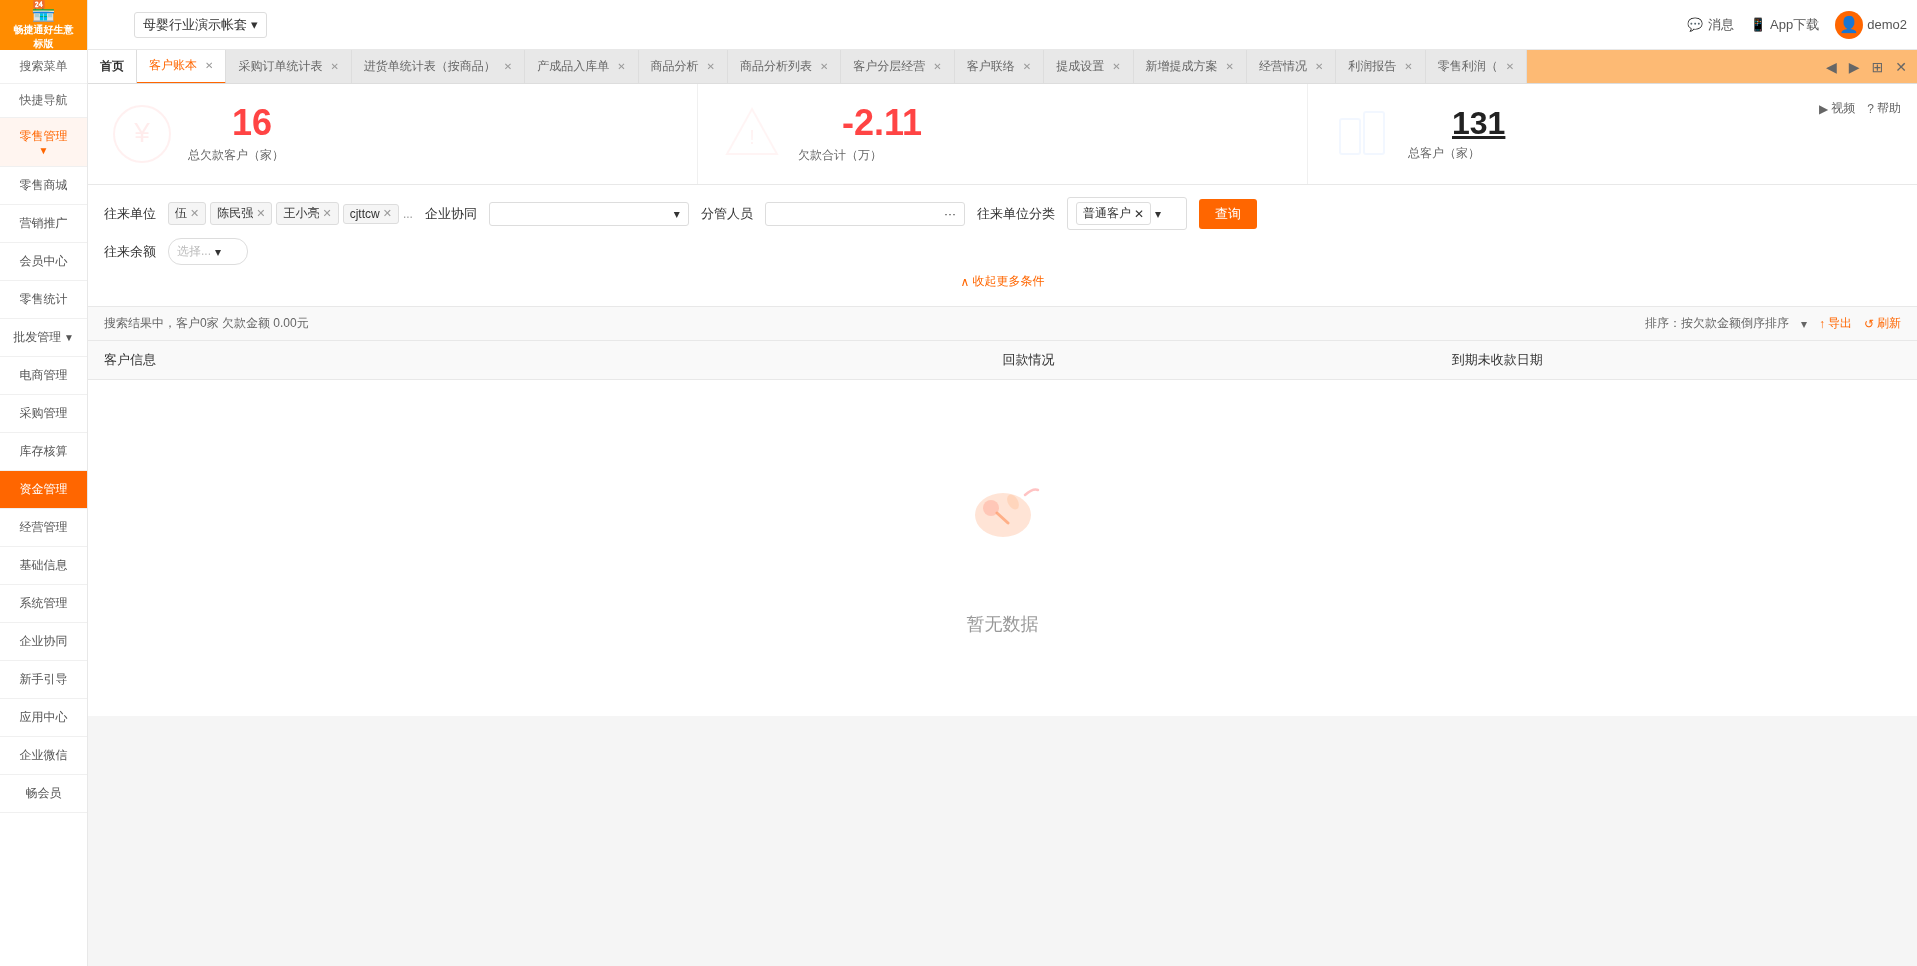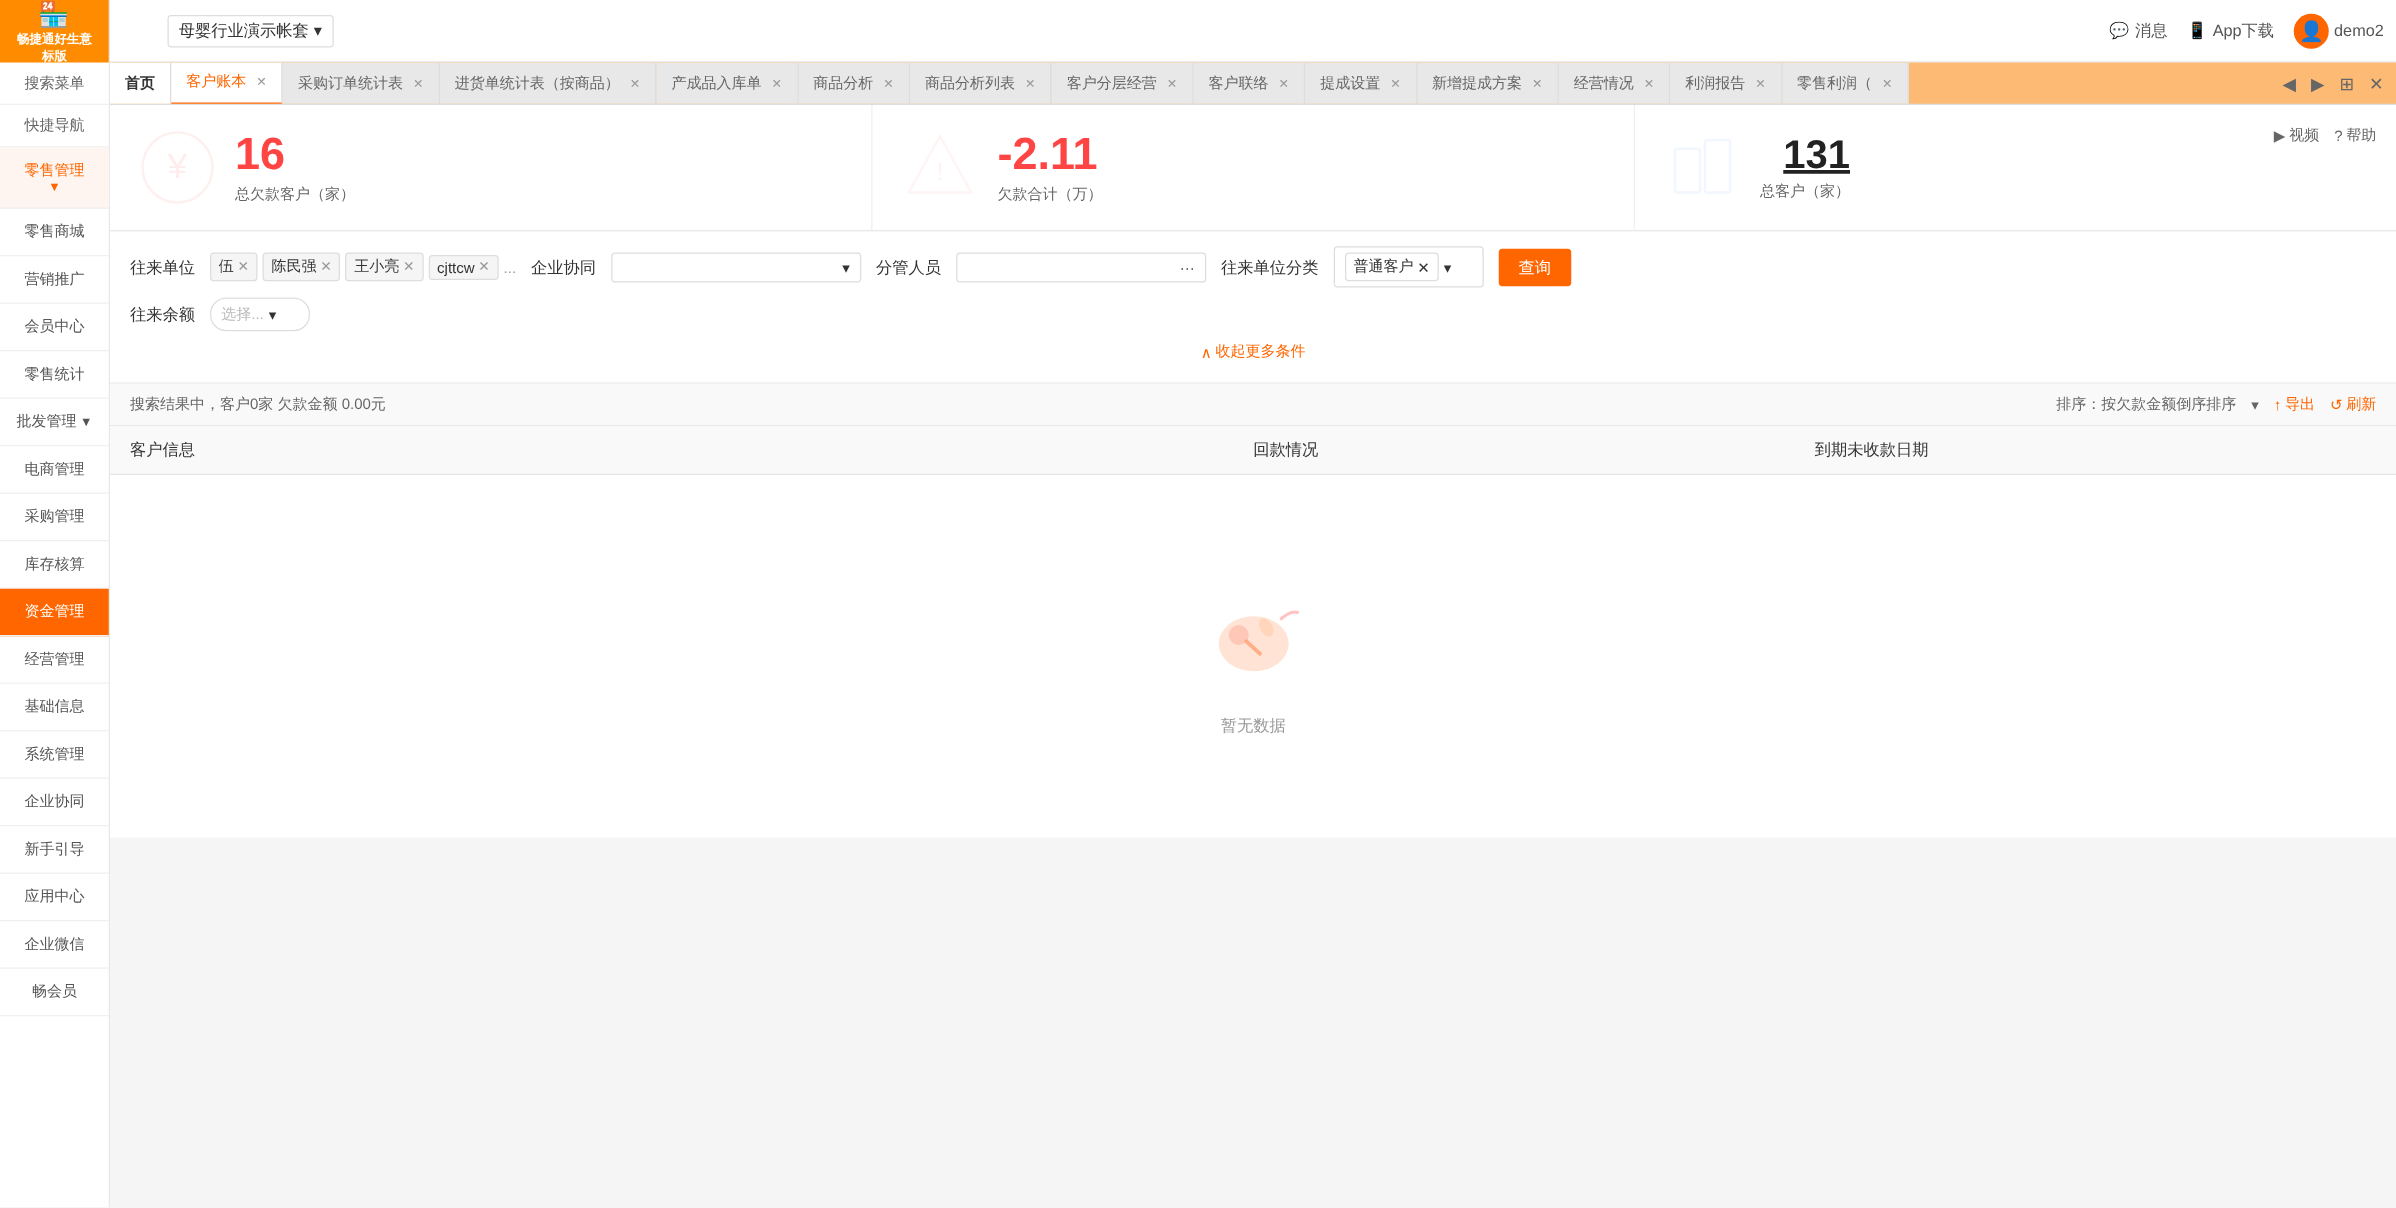--- a/index.html
+++ b/index.html
@@ -34,24 +34,24 @@
     .tab-home { background: #fff; font-weight: bold; color: #333; }
     .tab-controls { margin-left: auto; display: flex; align-items: center; gap: 4px; padding: 0 6px; }
     .tab-ctrl-btn { cursor: pointer; padding: 2px 4px; color: #666; font-size: 14px; }
 
     
     .page-content { flex: 1; background: #f5f5f5; overflow-y: auto; }
 
     
     .stats-row { display: flex; background: #fff; border-bottom: 1px solid #e8e8e8; position: relative; }
     .stat-block { flex: 1; padding: 20px 24px; display: flex; align-items: center; gap: 16px; border-right: 1px solid #f0f0f0; position: relative; }
-    .stat-block:last-child { border-right: none; text-align: right; }
+    .stat-block:last-child { border-right: none; }
     .stat-icon { width: 60px; height: 60px; display: flex; align-items: center; justify-content: center; opacity: 0.3; }
     .stat-info { display: flex; flex-direction: column; gap: 6px; }
-    .stat-number { font-size: 36px; font-weight: bold; color: #ff4444; line-height: 1; }
+    .stat-number { font-size: 36px; font-weight: bold; color: #ff4444; line-height: 1; margin-left: 44px; }
     .stat-number.negative { color: #ff4444; }
     .stat-number.black { color: #222; font-size: 32px; text-decoration: underline; }
     .stat-label { font-size: 12px; color: #666; }
     .stats-right-buttons { position: absolute; right: 16px; top: 16px; display: flex; gap: 12px; font-size: 12px; color: #666; }
     .stats-right-btn { cursor: pointer; display: flex; align-items: center; gap: 3px; }
 
     
     .filter-area { background: #fff; padding: 12px 16px; border-bottom: 1px solid #e8e8e8; }
     .filter-row { display: flex; align-items: center; gap: 12px; margin-bottom: 8px; flex-wrap: wrap; }
     .filter-label { font-size: 13px; color: #333; white-space: nowrap; }
@@ -75,21 +75,21 @@
     
     .data-table { width: 100%; background: #fff; }
     .table-header { display: flex; align-items: center; padding: 10px 16px; background: #f9f9f9; border-bottom: 1px solid #e8e8e8; }
     .table-col { flex: 1; font-size: 13px; color: #333; font-weight: 500; }
     .table-col-customer { flex: 2; }
     .table-col-debt { flex: 2; }
 
     
     .empty-state { display: flex; flex-direction: column; align-items: center; justify-content: center; padding: 80px 20px; }
     .empty-icon { width: 100px; height: 100px; display: flex; align-items: center; justify-content: center; margin-bottom: 12px; }
-    .empty-text { font-size: 13px; color: #999; }
+    .empty-text { font-size: 18px; color: #999; margin-top: 40px; }
   </style>
 </head>
 <body>
 
 <div class="sidebar">
   <div class="sidebar-logo">
     <span class="logo-icon">🏪</span>
     <span style="font-size:10px;">畅捷通好生意</span>
     <span style="font-size:10px;">标版</span>
   </div>

